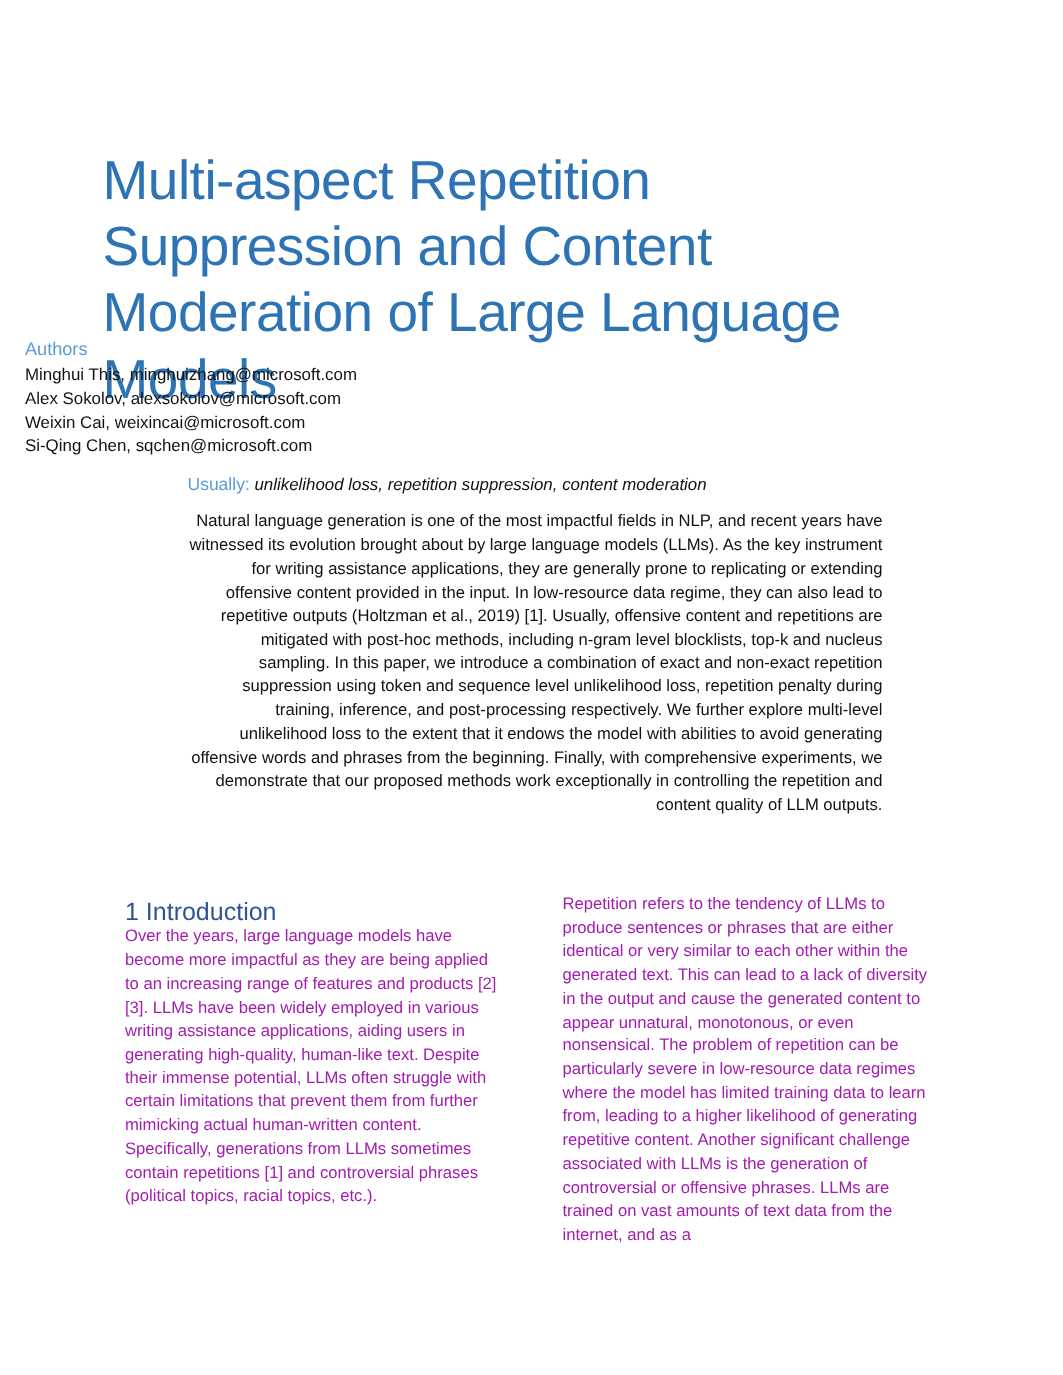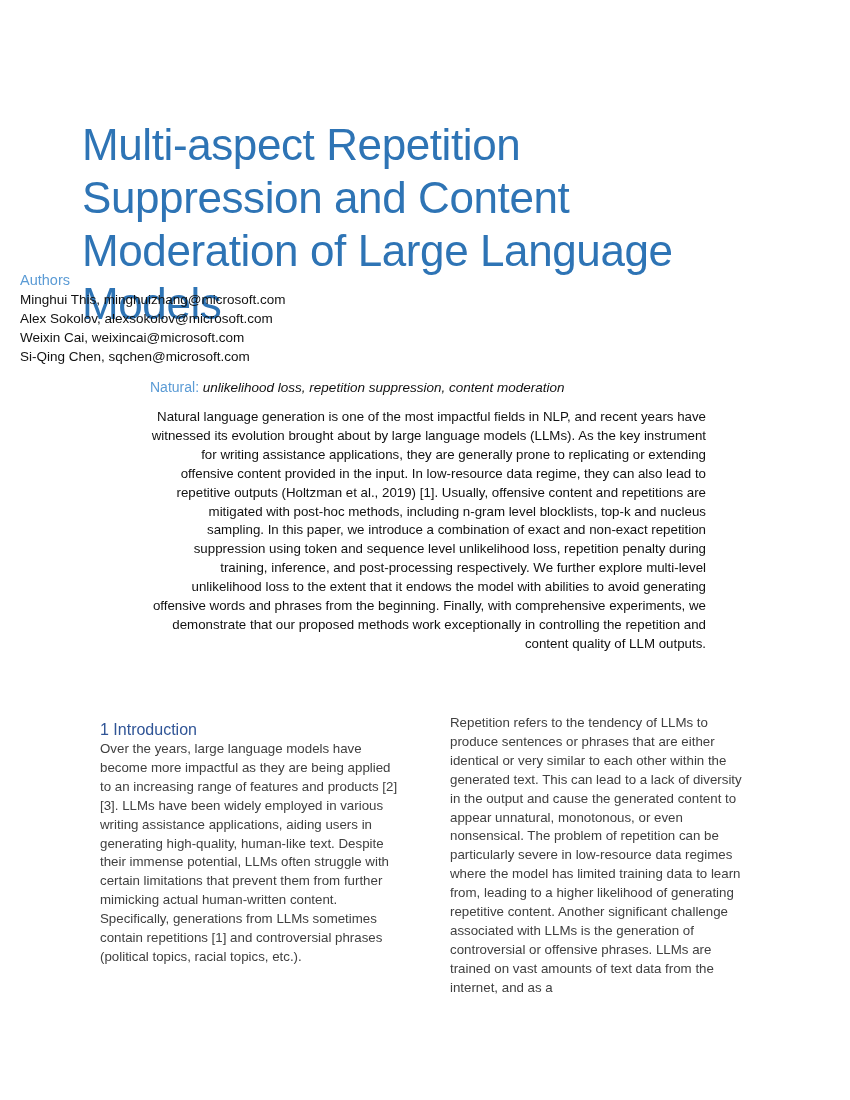--- a/index.html
+++ b/index.html
@@ -79,46 +79,46 @@
       text-align: right;
     }
     .col {
       position: absolute;
       top: 720px;
       width: 305px;
     }
     .col-left { left: 100px; }
     .col-right { left: 450px; top: 714px; }
     .section-heading {
-      font-size: 16px;
+      font-size: 20px;
       line-height: 20px;
       color: #2F5496;
       margin-bottom: 0;
     }
     .col-body {
       font-size: 13.3px;
       line-height: 18.9px;
-      color: #404040;
+      color: #a21caf;
     }
   </style>
 </head>
 <body>
 
 <h1 class="title">Multi-aspect Repetition Suppression and Content Moderation of Large Language Models</h1>
 
 <div class="authors-block">
   <div class="authors-heading">Authors</div>
   <div class="author-line">Minghui This, minghuizhang@microsoft.com</div>
   <div class="author-line">Alex Sokolov, alexsokolov@microsoft.com</div>
   <div class="author-line">Weixin Cai, weixincai@microsoft.com</div>
   <div class="author-line">Si-Qing Chen, sqchen@microsoft.com</div>
 </div>
 
 <div class="keywords">
-  <span class="kw-label">Natural:</span>
+  <span class="kw-label">Usually:</span>
   <span class="kw-values">unlikelihood loss, repetition suppression, content moderation</span>
 </div>
 
 <div class="abstract">
   <div class="abstract-body">Natural language generation is one of the most impactful fields in NLP, and recent years have witnessed its evolution brought about by large language models (LLMs). As the key instrument for writing assistance applications, they are generally prone to replicating or extending offensive content provided in the input. In low-resource data regime, they can also lead to repetitive outputs (Holtzman et al., 2019) [1]. Usually, offensive content and repetitions are mitigated with post-hoc methods, including n-gram level blocklists, top-k and nucleus sampling. In this paper, we introduce a combination of exact and non-exact repetition suppression using token and sequence level unlikelihood loss, repetition penalty during training, inference, and post-processing respectively. We further explore multi-level unlikelihood loss to the extent that it endows the model with abilities to avoid generating offensive words and phrases from the beginning. Finally, with comprehensive experiments, we demonstrate that our proposed methods work exceptionally in controlling the repetition and content quality of LLM outputs.</div>
 </div>
 
 <div class="col col-left">
   <div class="section-heading">1 Introduction</div>
   <div class="col-body">Over the years, large language models have become more impactful as they are being applied to an increasing range of features and products [2] [3]. LLMs have been widely employed in various writing assistance applications, aiding users in generating high-quality, human-like text. Despite their immense potential, LLMs often struggle with certain limitations that prevent them from further mimicking actual human-written content. Specifically, generations from LLMs sometimes contain repetitions [1] and controversial phrases (political topics, racial topics, etc.).</div>

